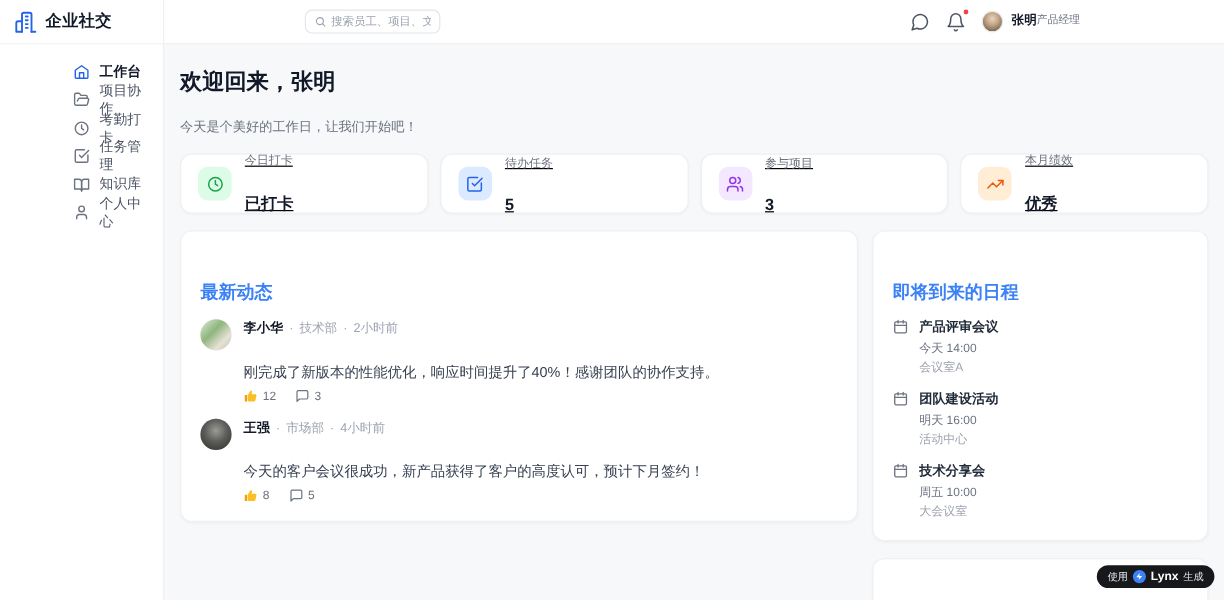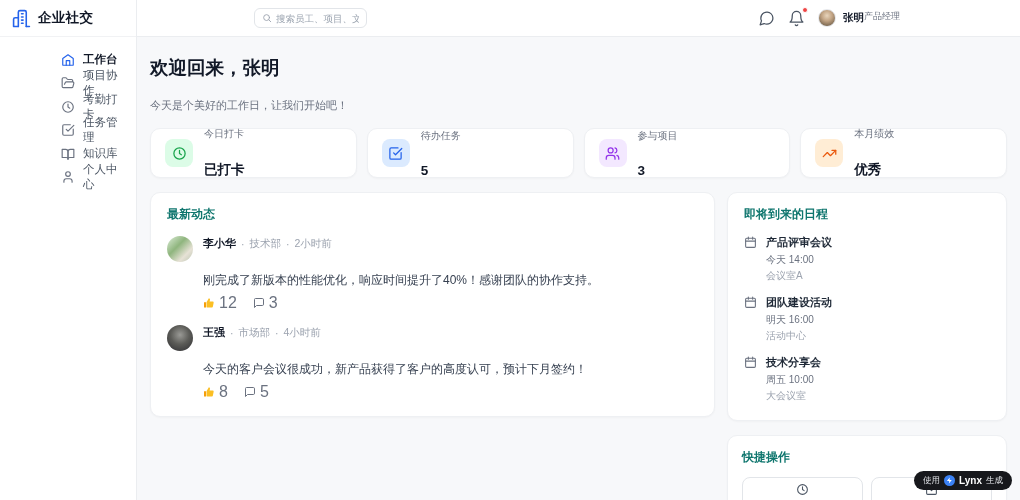--- a/index.html
+++ b/index.html
@@ -36,45 +36,45 @@
   .avatar { width:18px; height:18px; border-radius:50%; background:radial-gradient(circle at 50% 35%, #e8d5bc 0%, #c2a484 40%, #7a6750 80%, #55483a 100%); border:1px solid #e5e7eb; }
   .user-meta { display:flex; flex-direction:row; }
   .user-name { font-size:10.5px; font-weight:bold; color:#111827; line-height:1.3; }
   .user-role { font-size:9px; color:#6b7280; line-height:1.3; }
 
   .content { padding:11px 13px 0; flex:1; }
   .welcome-title { font-size:18.5px; font-weight:bold; color:#111827; margin-top:7px; }
   .welcome-sub { font-size:11px; color:#6b7280; margin-top:18px; }
 
   .stats { display:flex; gap:10px; margin-top:15px; }
-  .stat-card { flex:1; background:#fff; border:1px solid #eef0f3; border-radius:10px; height:50px; display:flex; align-items:center; gap:11px; padding:0 14px; box-shadow:0 1px 2px rgba(17,24,39,.03); }
+  .stat-card { flex:1; background:#fff; border:1px solid #eef0f3; border-radius:10px; height:50px; display:flex; align-items:center; gap:11px; padding:0 14px; box-shadow:0 1px 2px rgba(17,24,39,.03);text-decoration:underline; }
   .stat-icon { width:28px; height:28px; border-radius:8px; display:flex; align-items:center; justify-content:center; flex-shrink:0; }
   .stat-icon svg { width:15px; height:15px; }
   .tint-green { background:#dcfce7; color:#16a34a; }
   .tint-blue { background:#dbeafe; color:#2563eb; }
   .tint-purple { background:#f3e8ff; color:#9333ea; }
   .tint-orange { background:#ffedd5; color:#ea580c; }
   .stat-label { font-size:10px; color:#6b7280; }
   .stat-value { font-size:13.5px; font-weight:bold; color:#111827; margin-top:20px; }
 
   .columns { display:flex; gap:12px; margin-top:14px; align-items:flex-start; }
   .card { background:#fff; border:1px solid #eef0f3; border-radius:10px; box-shadow:0 1px 2px rgba(17,24,39,.03); }
   .feed-card { flex:1; padding:13px 16px 15px; min-width:0; }
-  .card-title { font-size:12px; font-weight:bold; color:#0f766e; }
+  .card-title { font-size:15px; font-weight:bold; color:#3b82f6;margin-top:28px; }
   .post { display:flex; gap:10px; margin-top:13px; }
   .post-avatar { width:26px; height:26px; border-radius:50%; flex-shrink:0; }
   .pa-0 { background:linear-gradient(135deg,#dfeeda 0%,#8fb57e 40%,#e7e2d6 72%,#b9c4b0 100%); }
   .pa-1 { background:radial-gradient(circle at 50% 38%, #9a9a96 0%, #5c5c58 45%, #2c2c30 100%); }
   .post-body { min-width:0; }
   .post-head { font-size:10.5px; color:#9ca3af; display:flex; align-items:center; gap:5px; }
   .post-name { font-size:11px; font-weight:bold; color:#111827; }
   .sep::before { content:"·"; }
   .post-content { font-size:12px; color:#374151; margin-top:20px; line-height:1.5; }
   .post-actions { display:flex; gap:16px; margin-top:5px; align-items:center; }
-  .action { display:flex; align-items:center; gap:4px; font-size:16px; color:#6b7280; cursor:pointer; }
+  .action { display:flex; align-items:center; gap:4px; font-size:10px; color:#6b7280; cursor:pointer; }
   .action svg { width:12px; height:12px; }
   .action.comment { color:#6b7280; }
   .action.comment svg { stroke:#6b7280; }
 
   .right-col { width:280px; flex-shrink:0; }
   .schedule-card { padding:13px 16px 17px; }
   .event { display:flex; gap:9px; margin-top:12px; }
   .event .eicon { width:13px; height:13px; color:#6b7280; margin-top:1px; flex-shrink:0; display:flex; }
   .event .eicon svg { width:100%; height:100%; }
   .event-title { font-size:11px; font-weight:bold; color:#1f2937; }

